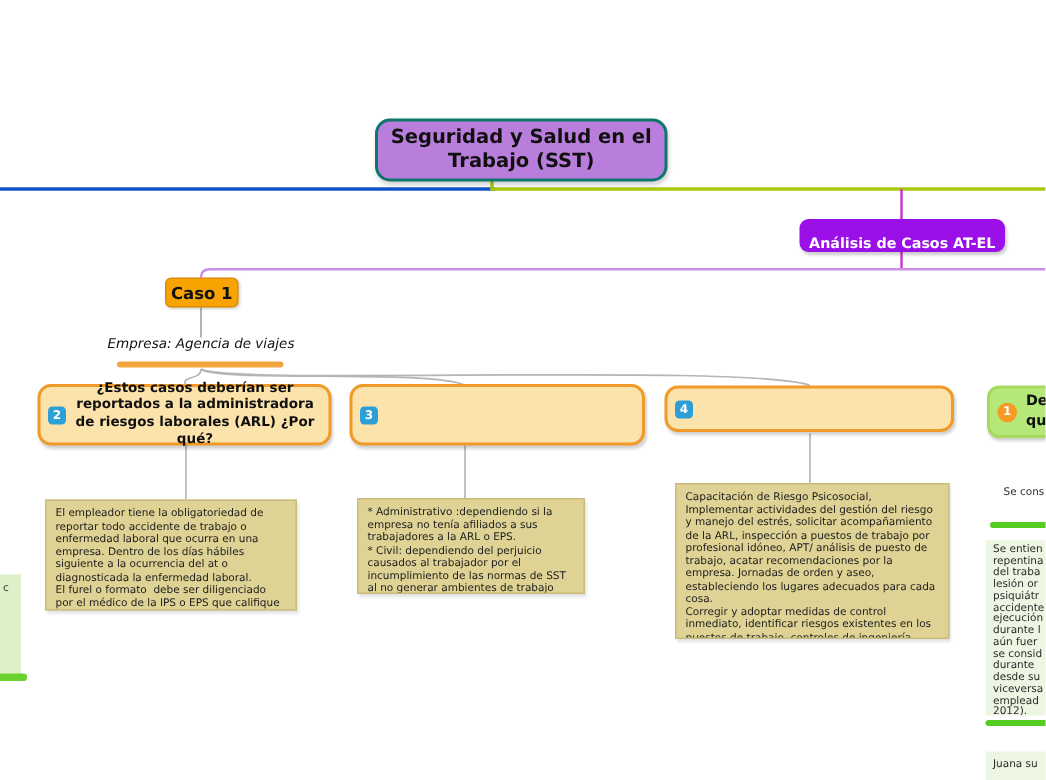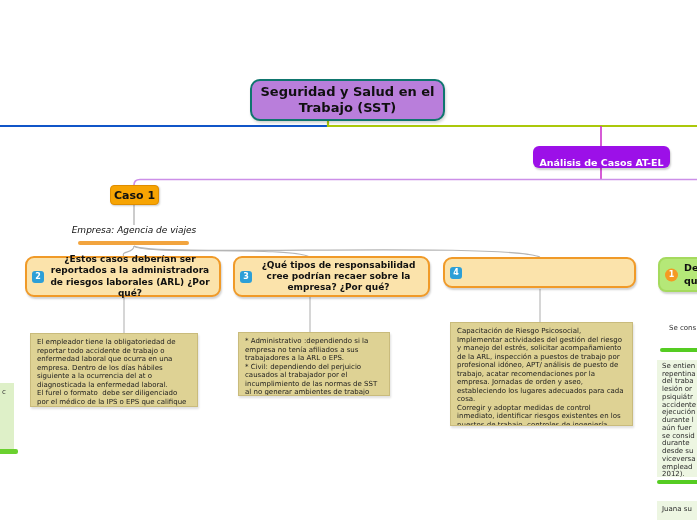--- a/index.html
+++ b/index.html
@@ -135,21 +135,20 @@
 
 <div class="abs empresa-label">Empresa: Agencia de viajes</div>
 <div class="abs empresa-underline"></div>
 
 <div class="abs node qbox qbox1">
   <span class="badge-blue">2</span>
   <span>¿Estos casos deberían ser reportados a la administradora de riesgos laborales (ARL) ¿Por qué?</span>
 </div>
 <div class="abs node qbox qbox2">
   <span class="badge-blue">3</span>
-  <span>¿Qué tipos de responsabilidad cree podrían recaer sobre la empresa? ¿Por qué?</span>
 </div>
 <div class="abs node qbox qbox3">
   <span class="badge-blue">4</span>
 </div>
 <div class="abs node qbox-green">
   <span class="badge-orange">1</span>
   <span>Defi
 qué?</span>
 </div>
 

